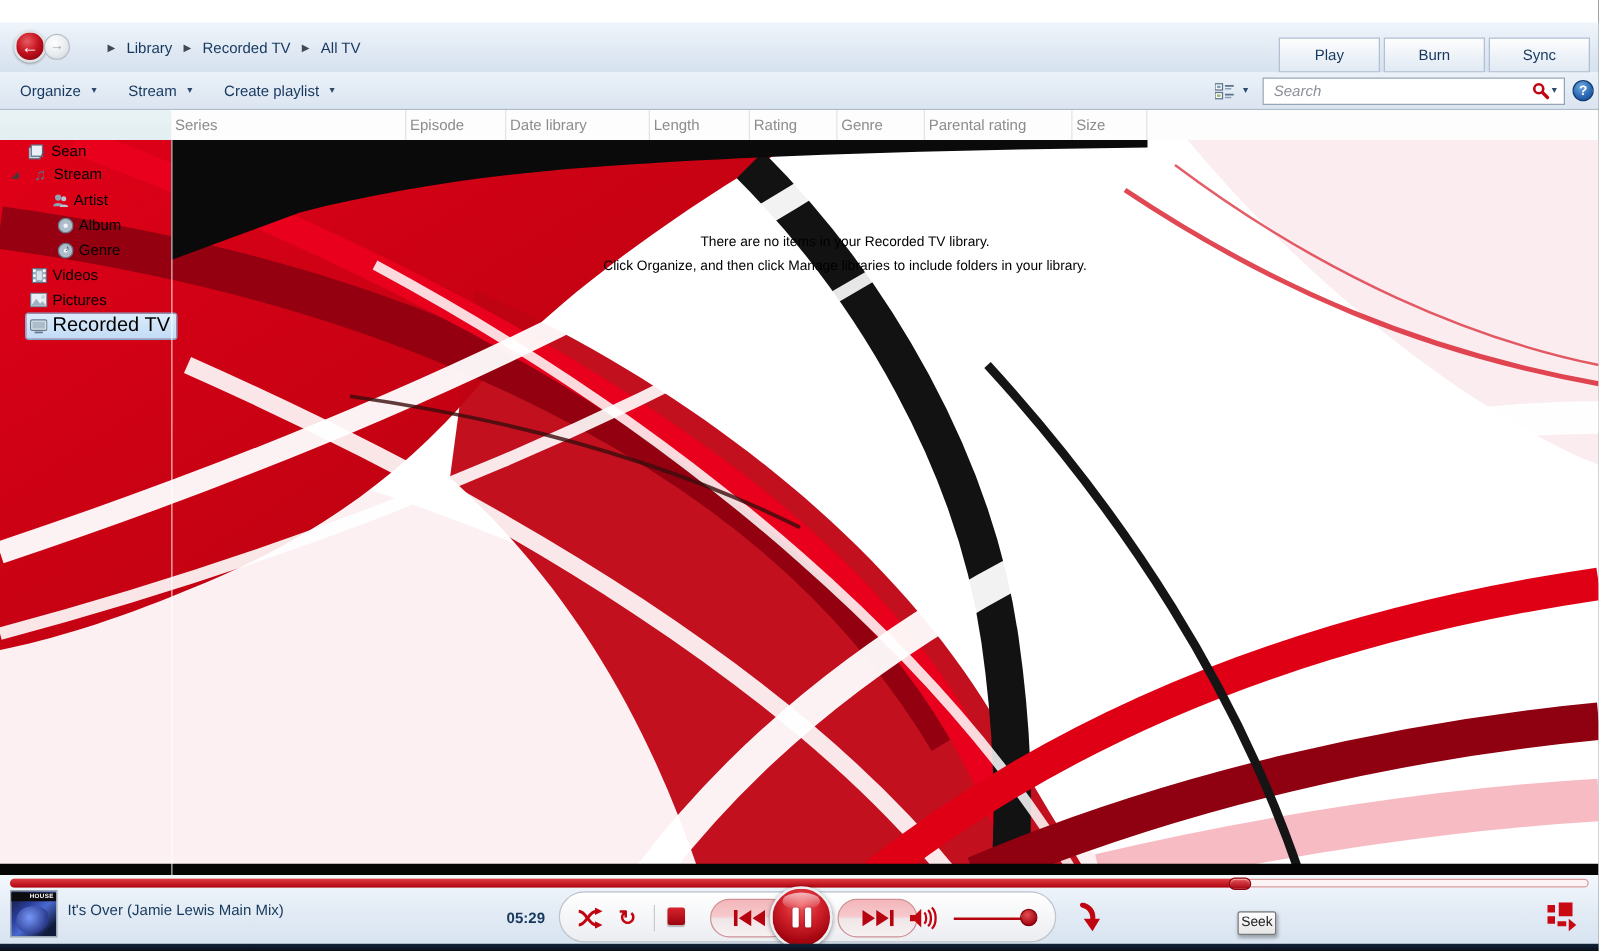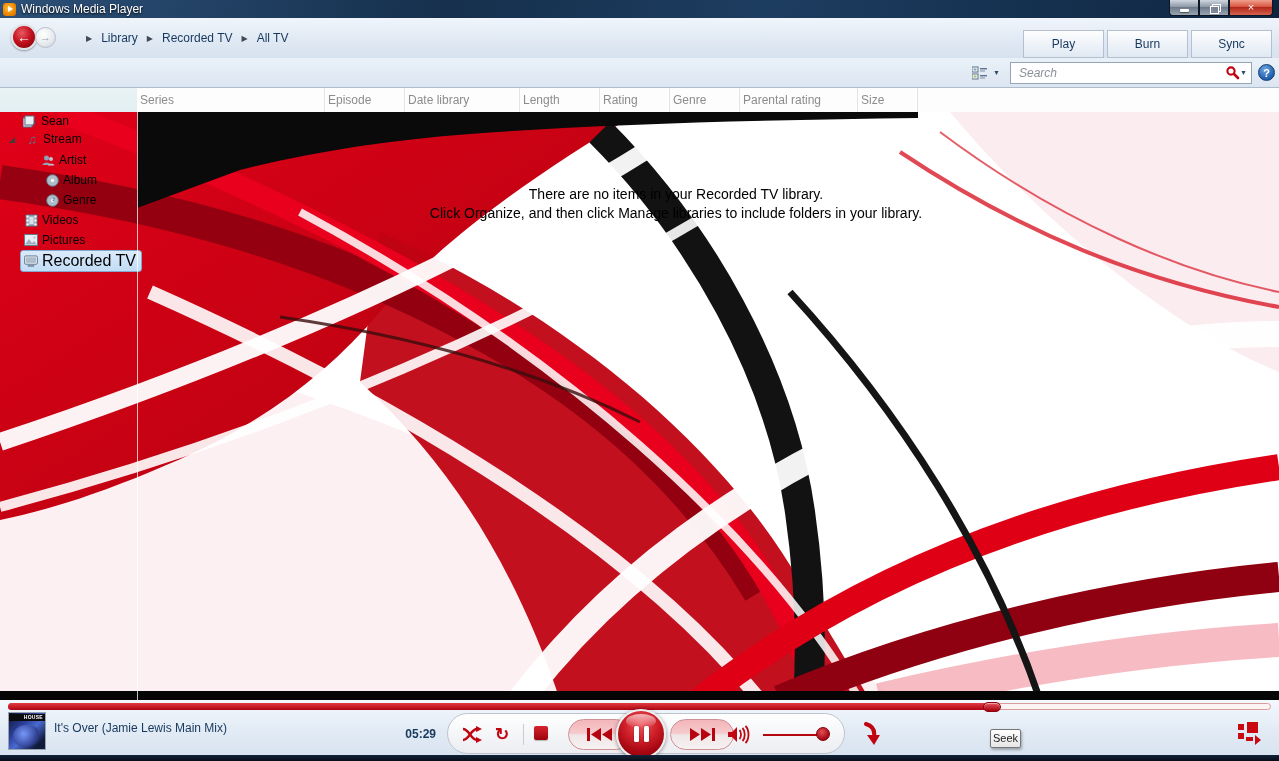--- a/index.html
+++ b/index.html
@@ -55,21 +55,21 @@
 
   
   .tree-item{display:flex;align-items:center;gap:4px;font-size:12px;color:#000;}
   .tree-label{white-space:nowrap;}
   .expander{width:0;height:0;border-bottom:6px solid #3c3c3c;border-left:6px solid transparent;}
   .sel-box{background:linear-gradient(#dcebfb,#c1dcf6);border:1px solid #84a7cd;border-radius:3px;padding:1px 5px 1px 3px;display:flex;align-items:center;gap:4px;}
   .ticon{width:14px;height:13px;display:inline-flex;align-items:center;justify-content:center;flex:none;}
   .glyph-note{color:#5d7186;font-size:13px;line-height:1;}
 
   
-  .empty-msg{left:137px;top:73px;width:1078px;text-align:center;color:#000;font-size:14px;line-height:19px;}
+  .empty-msg{left:137px;top:73px;width:1078px;text-align:center;color:#000;font-size:11px;line-height:19px;}
 
   
   .playbar{left:0;top:700px;width:1279px;height:55px;background:linear-gradient(#f3f8fd,#e2ebf5 55%,#d8e4f1);}
   .win-bottom{left:0;top:755px;width:1279px;height:6px;background:linear-gradient(#13233a,#060d18);}
   .seek-track{left:8px;top:3px;width:1263px;height:7px;border:1px solid #dc9b9b;border-radius:4px;background:#fcf4f4;}
   .seek-fill{left:8px;top:3px;width:77%;height:7px;border-radius:4px;background:linear-gradient(#e23b42,#ae0410);}
   .seek-handle{left:calc(8px + 77% - 10px);top:1.5px;width:18px;height:10px;border-radius:5px;background:linear-gradient(#e8555c,#a50410);border:1px solid #8e000a;box-shadow:inset 0 1px 1px rgba(255,255,255,.5);}
   .album-art{left:8px;top:12px;width:38px;height:38px;border:1px solid #9aa4b0;background:linear-gradient(135deg,#10142e 0%,#2a3f9a 35%,#4a6ad0 55%,#101a3a 85%);position:absolute;overflow:hidden;}
   .album-band{position:absolute;left:0;top:1px;width:100%;height:7px;background:#0c0c10;color:#fff;font-size:5px;font-weight:bold;text-align:right;padding-right:2px;line-height:7px;letter-spacing:.3px;}
   .album-blob{position:absolute;left:4px;top:12px;width:26px;height:22px;border-radius:50% 40% 55% 45%;background:radial-gradient(circle at 40% 40%,#7fa0ff,#2b3a8f 70%);opacity:.85;}
@@ -91,35 +91,20 @@
   .switch-btn{left:1238px;top:722px;width:26px;height:24px;}
   .sw-sq{position:absolute;background:#c90812;}
   .sw-arrow{position:absolute;left:10px;top:13px;width:9px;height:5px;background:#c90812;}
   .sw-arrow::after{content:"";position:absolute;left:9px;top:-2.5px;border-left:6px solid #c90812;border-top:5px solid transparent;border-bottom:5px solid transparent;}
 </style>
 </head>
 <body>
 
 <div id="wmp">
 
-  <div class="abs titlebar">
-    <span class="app-icon"></span>
-    <span class="titlebar-text">Windows Media Player</span>
-    <div class="win-controls">
-      <div class="win-btn min">
-          <span class="min-glyph"></span>
-        </div>
-      <div class="win-btn">
-          <span class="restore-glyph"></span>
-        </div>
-      <div class="win-btn close">
-          <span>×</span>
-        </div>
-    </div>
-  </div>
 
   <div class="abs navbar">
     <div class="abs nav-back">
         <span>←</span>
       </div>
     <div class="abs nav-fwd">
         <span>→</span>
       </div>
     <div class="abs breadcrumb">
       <span class="crumb-sep">▶</span>
@@ -130,20 +115,34 @@
       <span class="crumb">All TV</span>
     </div>
     <div class="abs lib-tabs">
       <div class="lib-tab">Play</div>
       <div class="lib-tab">Burn</div>
       <div class="lib-tab">Sync</div>
     </div>
   </div>
 
   <div class="abs toolbar">
+    <div class="abs tb-menus">
+      <div class="tb-item">
+        <span>Organize</span>
+        <span class="dd-arrow">▼</span>
+      </div>
+      <div class="tb-item">
+        <span>Stream</span>
+        <span class="dd-arrow">▼</span>
+      </div>
+      <div class="tb-item">
+        <span>Create playlist</span>
+        <span class="dd-arrow">▼</span>
+      </div>
+    </div>
     <div class="abs tb-right">
       <div class="view-btn">
         <svg width="16" height="14" viewBox="0 0 16 14">
           <rect x="0" y="1" width="6" height="5" fill="#fff" stroke="#5b7288"></rect>
           <rect x="1.5" y="2.5" width="3" height="2" fill="#7fa0c0"></rect>
           <rect x="8" y="2" width="7" height="1.4" fill="#5b7288"></rect>
           <rect x="8" y="4.4" width="5" height="1.2" fill="#8aa0b4"></rect>
           <rect x="0" y="8" width="6" height="5" fill="#fff" stroke="#5b7288"></rect>
           <rect x="1.5" y="9.5" width="3" height="2" fill="#a0b878"></rect>
           <rect x="8" y="9" width="7" height="1.4" fill="#5b7288"></rect>

